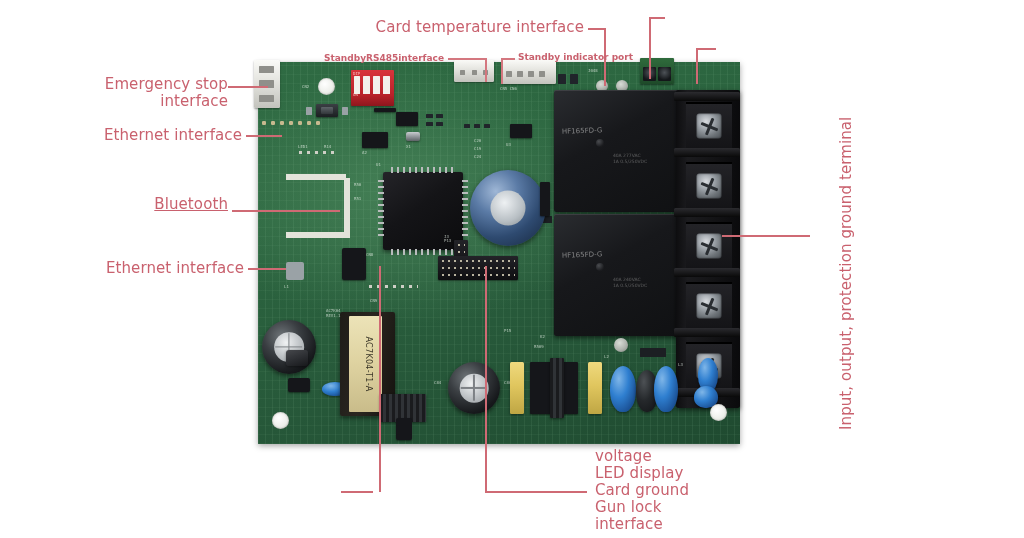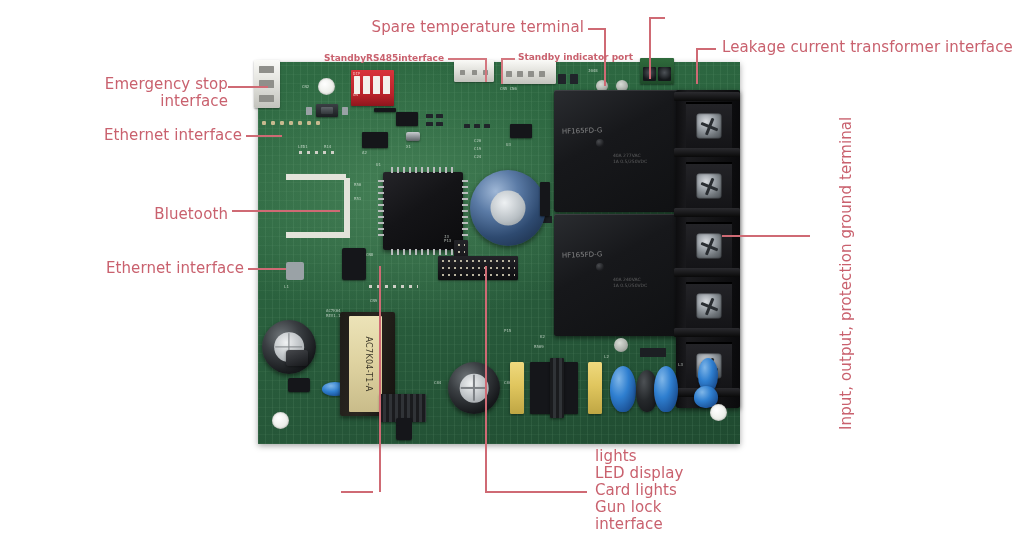--- a/index.html
+++ b/index.html
@@ -574,35 +574,34 @@
   <div class="ln v" style="left:379px;top:266px;height:226px;"></div>
 
   <div class="ln v" style="left:485px;top:266px;height:226px;"></div>
   <div class="ln h" style="left:485px;top:491px;width:102px;"></div>
 
   <div class="anno r" style="left:30px;top:76px;width:198px;">Emergency stop
 interface</div>
 
   <div class="anno r" style="left:30px;top:127px;width:212px;">Ethernet interface</div>
 
-  <div class="anno r" style="left:30px;top:206px;width:198px;">Bluetooth</div>
+  <div class="anno r" style="left:30px;top:196px;width:198px;text-decoration:underline;">Bluetooth</div>
 
   <div class="anno r" style="left:30px;top:260px;width:214px;">Ethernet interface</div>
 
   <div class="anno sm r" style="left:280px;top:53px;width:164px;">StandbyRS485interface</div>
 
   <div class="anno sm" style="left:518px;top:52px;">Standby indicator port</div>
 
-  <div class="anno r" style="left:330px;top:19px;width:254px;">Spare temperature terminal</div>
-
-
-  <div class="anno" style="left:722px;top:39px;">Leakage current transformer interface</div>
+  <div class="anno r" style="left:330px;top:19px;width:254px;">Card temperature interface</div>
+
+
 
   <div class="anno vert" style="left:838px;top:430px;">Input, output, protection ground terminal</div>
 
 
-  <div class="anno" style="left:595px;top:448px;">lights</div>
+  <div class="anno" style="left:595px;top:448px;">voltage</div>
   <div class="anno" style="left:595px;top:465px;">LED display</div>
-  <div class="anno" style="left:595px;top:482px;">Card lights</div>
+  <div class="anno" style="left:595px;top:482px;">Card ground</div>
   <div class="anno" style="left:595px;top:499px;">Gun lock</div>
   <div class="anno" style="left:595px;top:516px;">interface</div>
 
 </div>
 
 </body></html>

